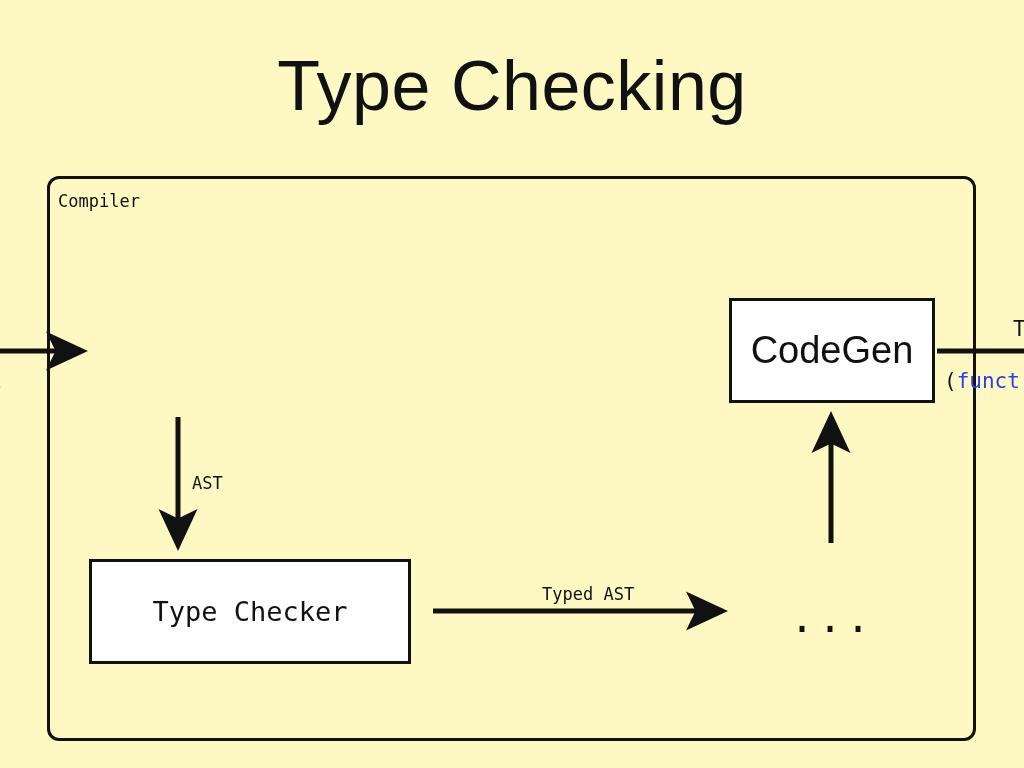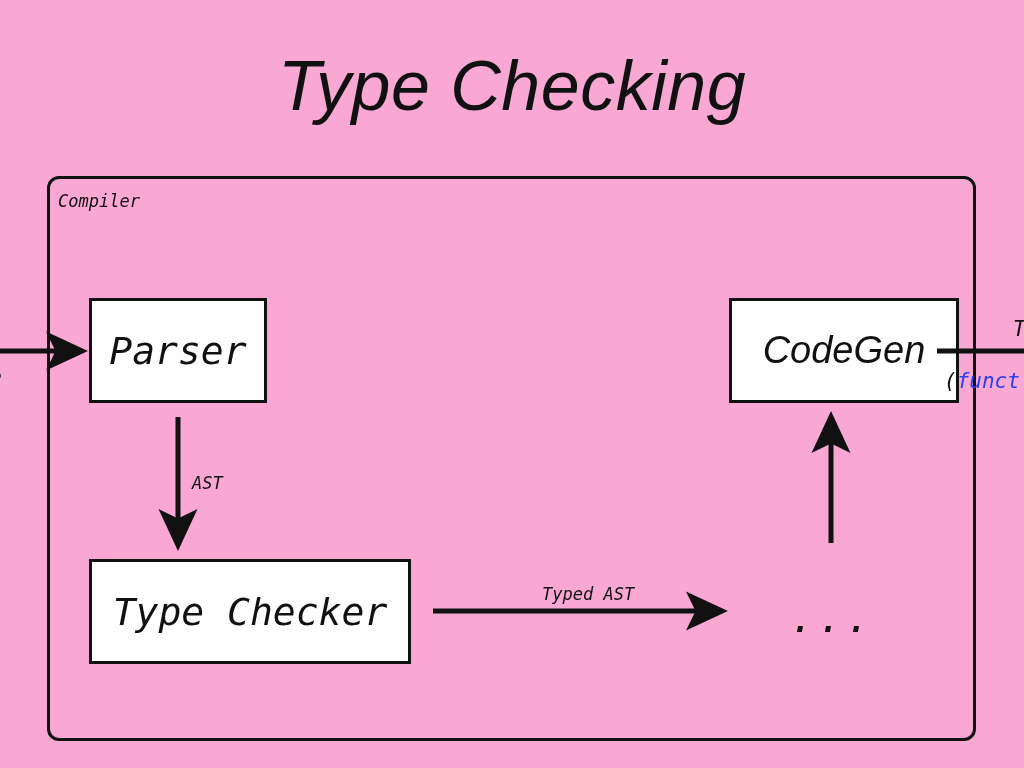--- a/index.html
+++ b/index.html
@@ -12,22 +12,21 @@
     height: 768px;
     position: relative;
     overflow: hidden;
     font-family: "DejaVu Sans", sans-serif;
     color: #000000;
   }
 
   .slide {
     position: absolute;
     inset: 0;
-    background: #f9a8d4;
-    font-style: italic;
+    background: #fef9c3;
   }
 
   
   .slide-title {
     position: absolute;
     left: 0;
     top: 44px;
     width: 1024px;
     text-align: center;
     font-family: "Liberation Sans", sans-serif;
@@ -85,26 +84,26 @@
     height: 105px;
   }
   .stage-parser .stage-label { font-size: 38px; }
 
   .stage-typechecker {
     left: 89px;
     top: 559px;
     width: 322px;
     height: 105px;
   }
-  .stage-typechecker .stage-label { font-size: 38px; }
+  .stage-typechecker .stage-label { font-size: 27px; }
 
   .stage-codegen {
     left: 729px;
     top: 298px;
-    width: 230px;
+    width: 206px;
     height: 105px;
   }
   .stage-codegen .stage-label {
     font-family: "Liberation Sans", sans-serif;
     font-size: 38px;
   }
 
   
   .ellipsis {
     position: absolute;
@@ -167,23 +166,20 @@
 </head>
 <body>
 
 <div class="slide">
 
   <div class="slide-title">Type Checking</div>
 
   <div class="compiler-box"></div>
   <div class="compiler-label">Compiler</div>
 
-  <div class="stage stage-parser">
-    <span class="stage-label">Parser</span>
-  </div>
 
   <div class="stage stage-typechecker">
     <span class="stage-label">Type Checker</span>
   </div>
 
   <div class="stage stage-codegen">
     <span class="stage-label">CodeGen</span>
   </div>
 
   <div class="ellipsis">...</div>

